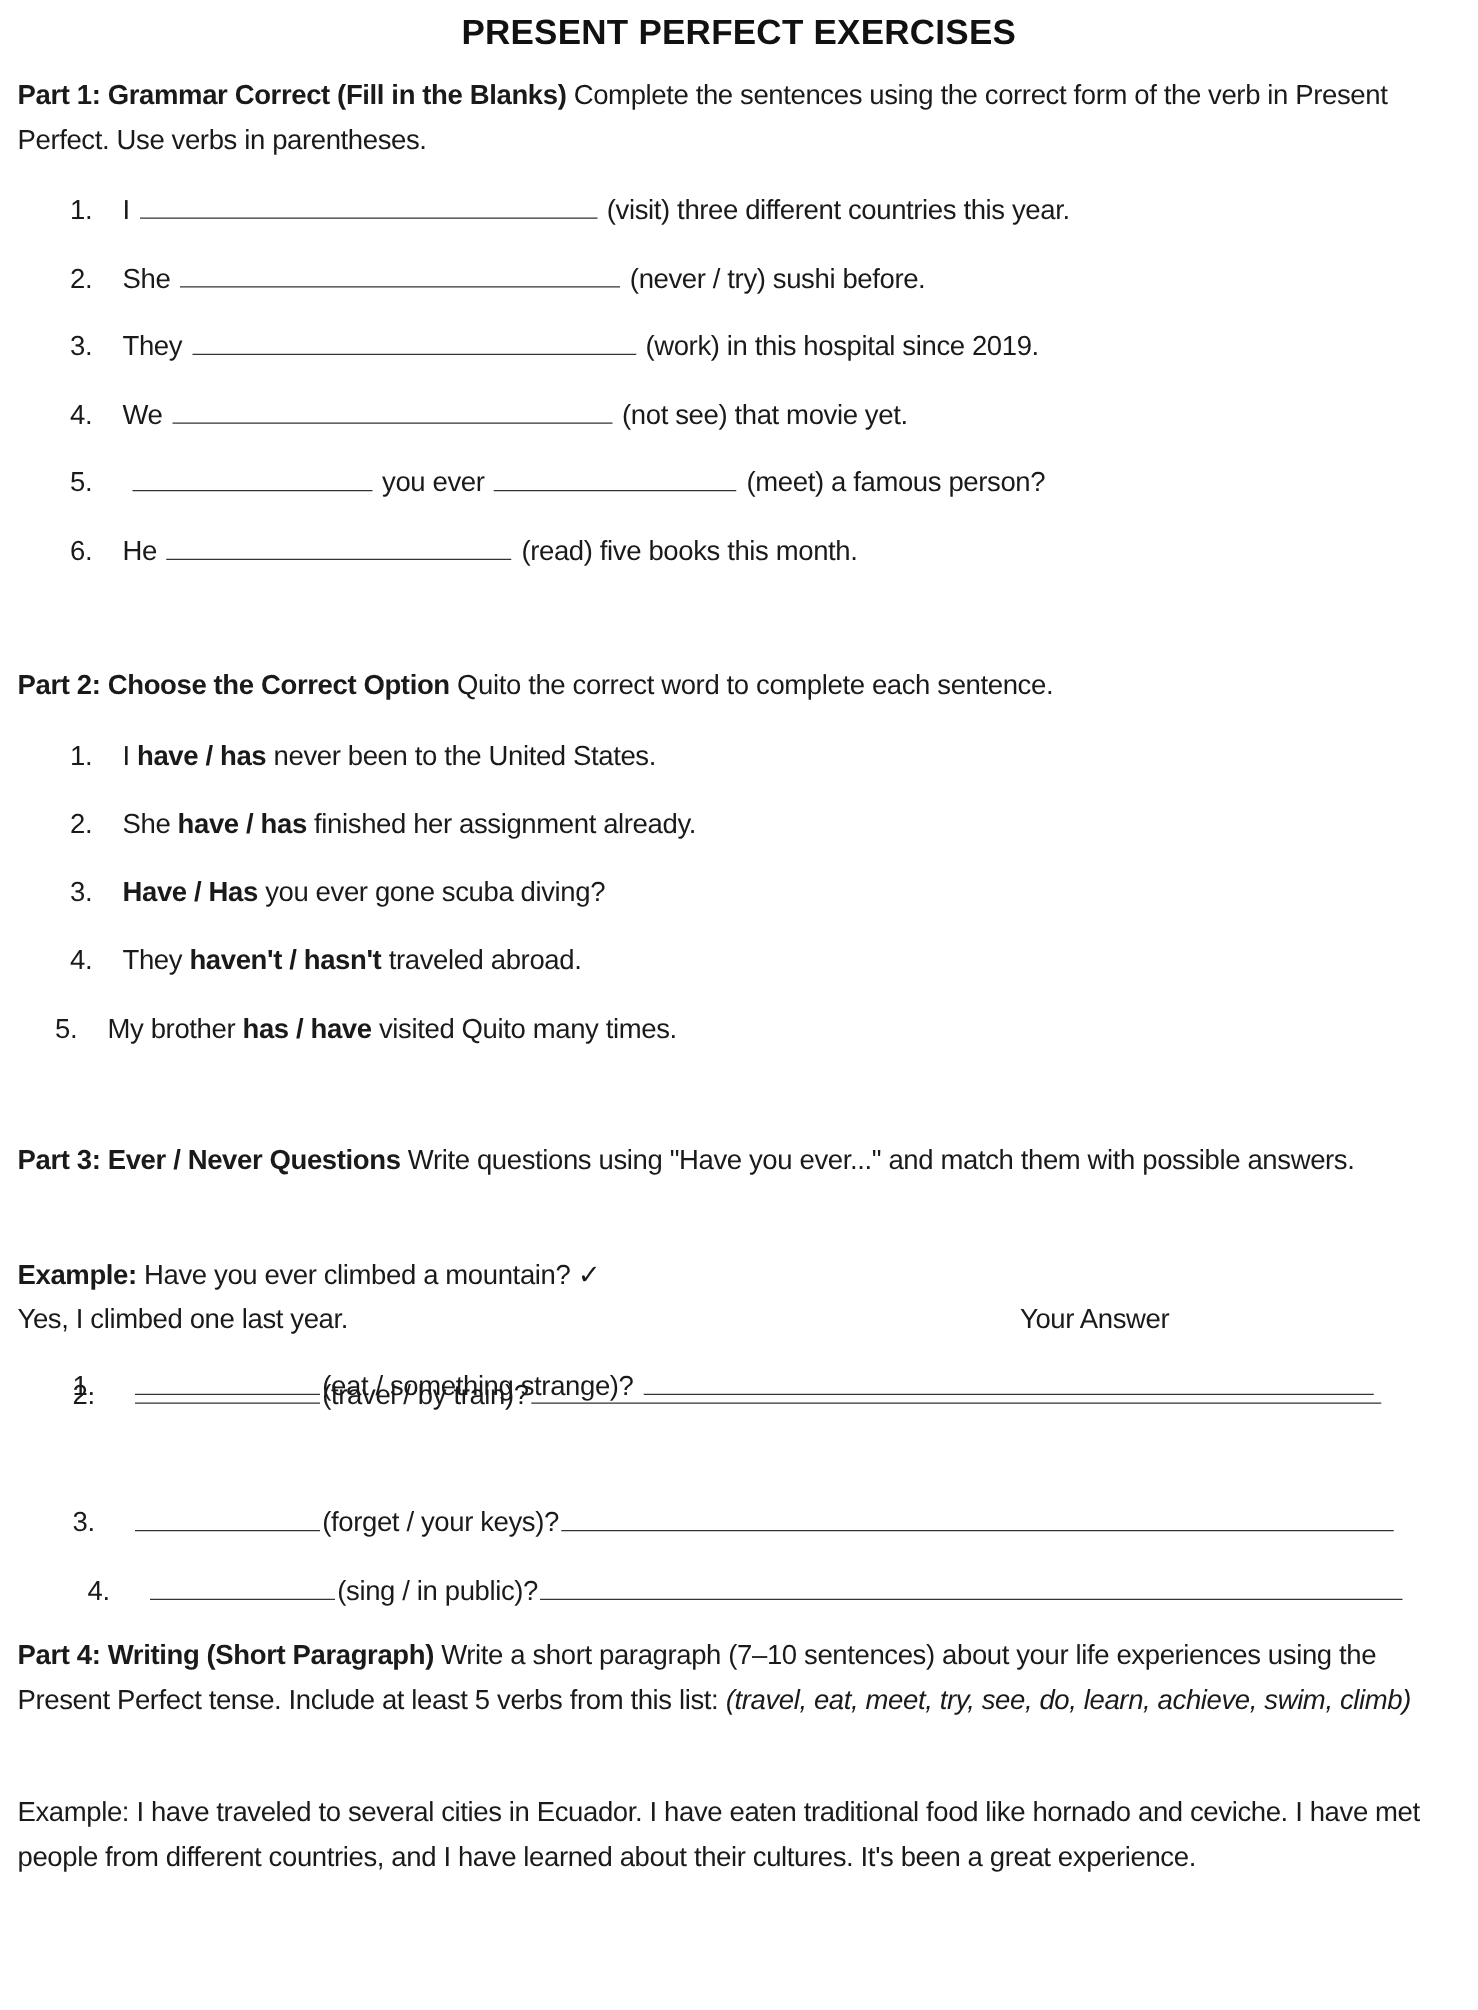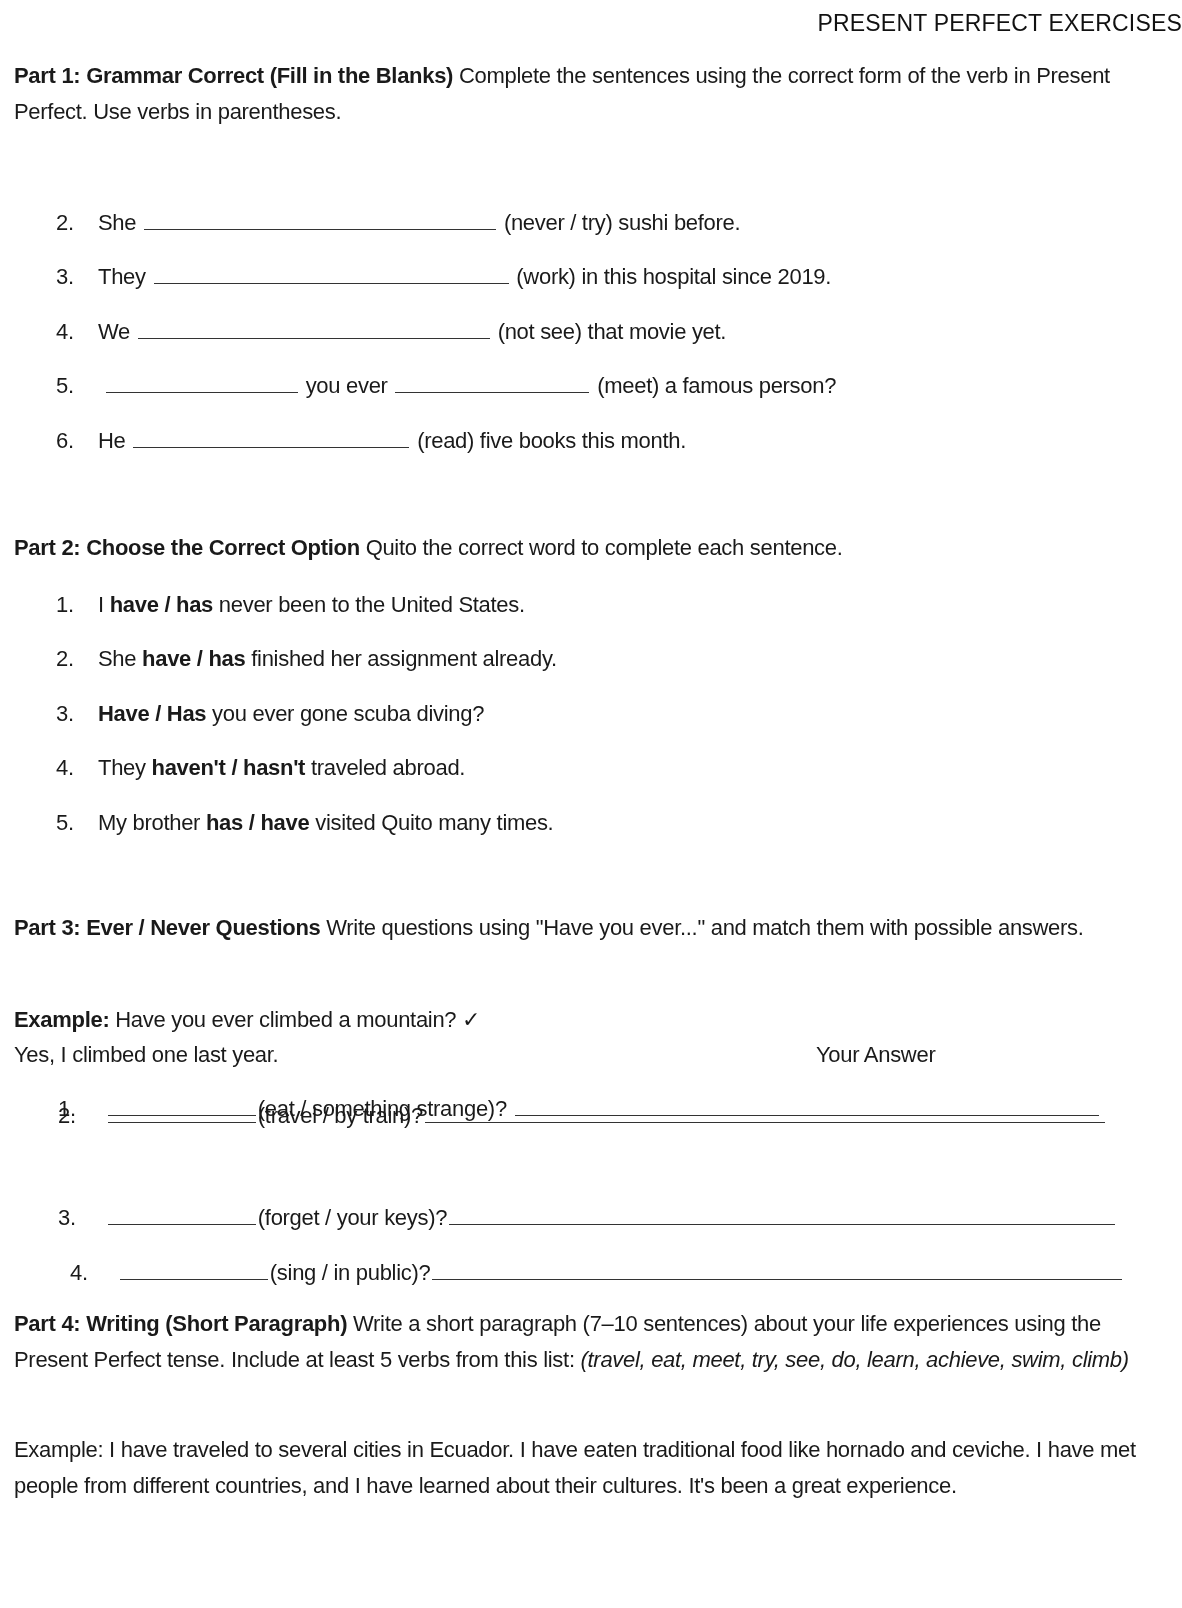--- a/index.html
+++ b/index.html
@@ -20,23 +20,23 @@
       position: absolute;
       left: 0; top: 0;
       width: 1182px;
       height: 1608px;
     }
     .title {
       position: absolute;
       top: 10px;
       left: 0;
       width: 1182px;
-      text-align: right;
-      font-weight: normal;
-      font-size: 23px;
+      text-align: center;
+      font-weight: bold;
+      font-size: 28px;
       letter-spacing: 0.2px;
       color: #111;
     }
     .para {
       position: absolute;
       left: 14px;
       width: 1160px;
       line-height: 36px;
       font-size: 22px;
       letter-spacing: -0.3px;
@@ -71,20 +71,25 @@
 
 <div class="page">
 
   <div class="title">PRESENT PERFECT EXERCISES</div>
 
   <div class="para" style="top:58px;">
     <b>Part 1: Grammar Correct (Fill in the Blanks)</b>
     <span>Complete the sentences using the correct form of the verb in Present Perfect. Use verbs in parentheses.</span>
   </div>
 
+  <div class="line" style="top:153px; left:56px;">
+    <span class="num">1.</span><span>I</span>
+    <span class="blank" style="width:366px;"></span>
+    <span>(visit) three different countries this year.</span>
+  </div>
 
   <div class="line" style="top:208px; left:56px;">
     <span class="num">2.</span><span>She</span>
     <span class="blank" style="width:352px;"></span>
     <span>(never / try) sushi before.</span>
   </div>
 
   <div class="line" style="top:262px; left:56px;">
     <span class="num">3.</span><span>They</span>
     <span class="blank" style="width:355px;"></span>
@@ -132,21 +137,21 @@
     <span class="num">3.</span><span class="bold">Have / Has</span>
     <span>you ever gone scuba diving?</span>
   </div>
 
   <div class="line" style="top:753px; left:56px;">
     <span class="num">4.</span><span>They</span>
     <span class="bold">haven't / hasn't</span>
     <span>traveled abroad.</span>
   </div>
 
-  <div class="line" style="top:808px; left:56px;">
+  <div class="line" style="top:808px; left:44px;">
     <span class="num">5.</span><span>My brother</span>
     <span class="bold">has / have</span>
     <span>visited Quito many times.</span>
   </div>
 
   <div class="para" style="top:910px;">
     <b>Part 3: Ever / Never Questions</b>
     <span>Write questions using "Have you ever..." and match them with possible answers.</span>
   </div>
 

